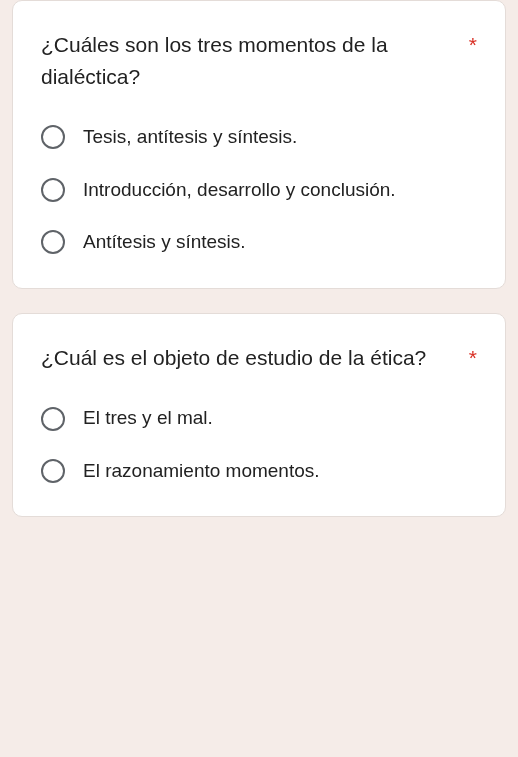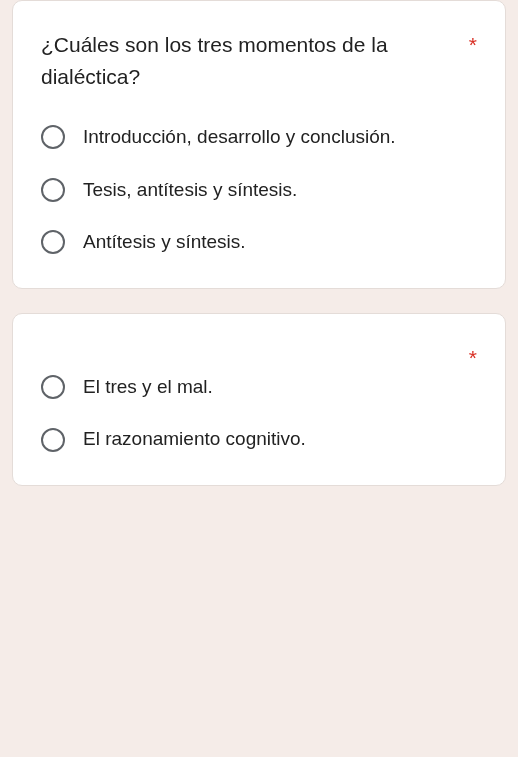--- a/index.html
+++ b/index.html
@@ -58,37 +58,38 @@
 </head>
 <body>
 
 <div class="card">
   <div class="question-header">
     <span>¿Cuáles son los tres momentos de la dialéctica?</span>
     <span class="asterisk">*</span>
   </div>
   <div class="option-row">
     <span class="radio"></span>
-    <span class="option-label">Introducción, desarrollo y conclusión.</span>
+    <span class="option-label">Tesis, antítesis y síntesis.</span>
   </div>
   <div class="option-row">
     <span class="radio"></span>
-    <span class="option-label">Tesis, antítesis y síntesis.</span>
+    <span class="option-label">Introducción, desarrollo y conclusión.</span>
   </div>
   <div class="option-row">
     <span class="radio"></span>
     <span class="option-label">Antítesis y síntesis.</span>
   </div>
 </div>
 
 <div class="card">
   <div class="question-header">
+    <span>¿Cuál es el objeto de estudio de la ética?</span>
     <span class="asterisk">*</span>
   </div>
   <div class="option-row">
     <span class="radio"></span>
     <span class="option-label">El tres y el mal.</span>
   </div>
   <div class="option-row">
     <span class="radio"></span>
-    <span class="option-label">El razonamiento cognitivo.</span>
+    <span class="option-label">El razonamiento momentos.</span>
   </div>
 </div>
 
 </body></html>

